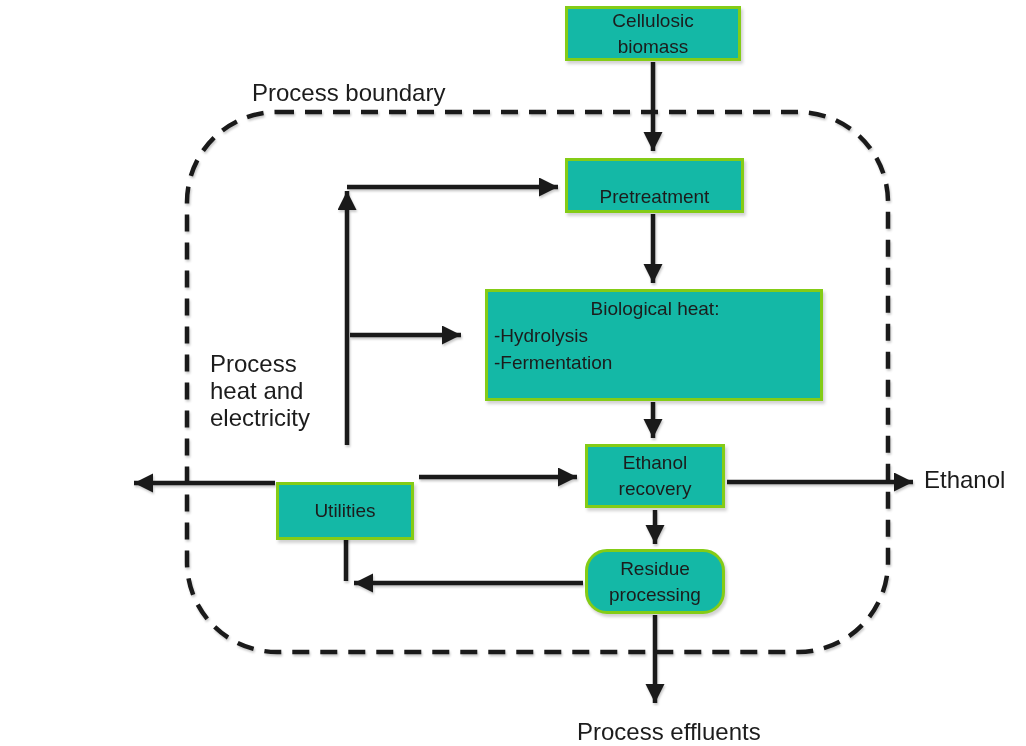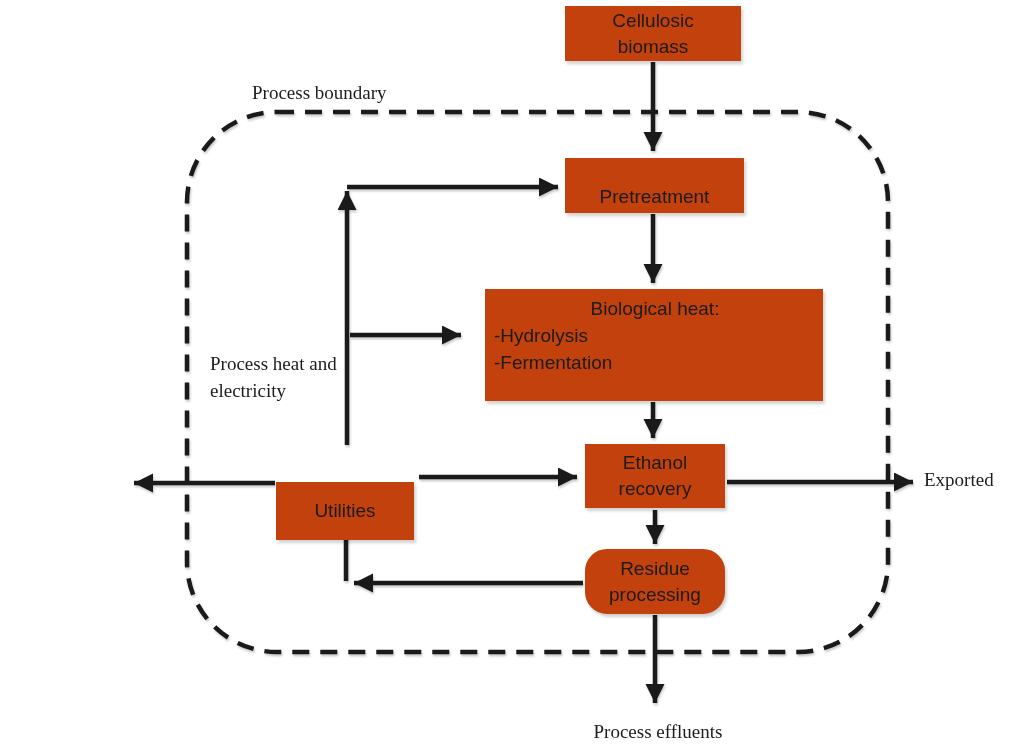--- a/index.html
+++ b/index.html
@@ -20,22 +20,22 @@
     position: absolute;
     left: 0;
     top: 0;
     z-index: 1;
     filter: drop-shadow(1px 2px 1px rgba(0,0,0,0.22));
   }
   .box {
     position: absolute;
     z-index: 2;
     box-sizing: border-box;
-    background: #c2410c;
-    border: 3px solid #c2410c;
+    background: #14b8a6;
+    border: 3px solid #84cc16;
     box-shadow: 2px 3px 3px rgba(0,0,0,0.18);
     display: flex;
     align-items: center;
     justify-content: center;
     text-align: center;
     font-size: 19px;
     line-height: 26px;
   }
   .box span { display: inline-block; }
 
@@ -48,24 +48,23 @@
   .bio-title        { text-align: center; }
   #box-utilities    { left: 276px; top: 446px; width: 138px; height: 58px; margin-top: 36px; }
   #box-ethanol-rec  { left: 585px; top: 444px; width: 140px; height: 64px; }
   #box-ethanol-rec span { width: 100px; }
   #box-residue      { left: 585px; top: 549px; width: 140px; height: 65px; border-radius: 22px; }
   #box-residue span { width: 106px; }
 
   .flabel {
     position: absolute;
     z-index: 2;
-    font-size: 19px;
+    font-size: 24px;
     line-height: 27px;
     white-space: nowrap;
-    font-family: Liberation Serif, serif;
   }
   .flabel.wrap { white-space: normal; }
 
   #lbl-boundary   { left: 252px; top: 79px; }
   #lbl-heat       { left: 210px; top: 350px; width: 132px; }
   #lbl-exported   { left: 12px;  top: 458px; width: 106px; text-align: center; }
   #lbl-ethanol    { left: 924px; top: 466px; }
   #lbl-effluents  { left: 577px; top: 718px; width: 162px; text-align: center; }
 </style>
 </head>
@@ -127,17 +126,17 @@
 
   <div class="box" id="box-residue">
     <span>Residue processing</span>
   </div>
 
   <div class="flabel" id="lbl-boundary">Process boundary</div>
 
   <div class="flabel wrap" id="lbl-heat">Process heat and electricity</div>
 
 
-  <div class="flabel" id="lbl-ethanol">Exported</div>
+  <div class="flabel" id="lbl-ethanol">Ethanol</div>
 
   <div class="flabel" id="lbl-effluents">Process effluents</div>
 
 </div>
 
 </body></html>

